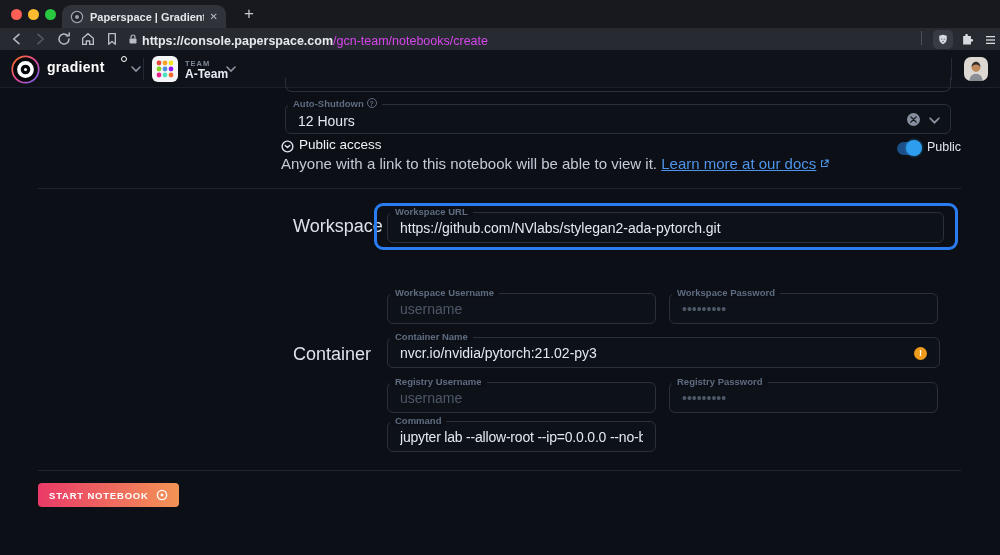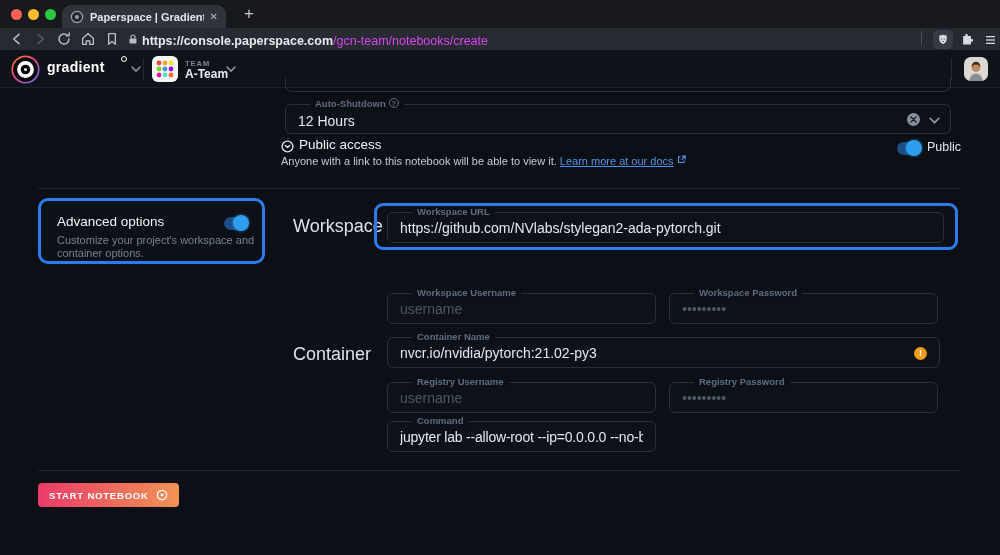--- a/index.html
+++ b/index.html
@@ -29,21 +29,21 @@
   .appheader{ position:absolute; left:0; top:50px; width:1000px; height:38px; background:#0f1319;
               border-bottom:1px solid #1a202b; }
   .wordmark{ position:absolute; left:47px; top:59px; font-size:14px; font-weight:bold; color:#fff; letter-spacing:.3px; }
   .sup-ring{ position:absolute; left:121px; top:56px; width:6px; height:6px; border:1.6px solid #fff; border-radius:50%; }
   .vdiv{ position:absolute; width:1px; background:#242b37; }
   .team-label{ position:absolute; left:185px; top:59px; font-size:7.5px; font-weight:bold; letter-spacing:1px; color:#7e8899; }
   .team-name{ position:absolute; left:185px; top:67px; font-size:12px; font-weight:bold; color:#e6ebf2; }
 
   
   .field{ position:absolute; border:1px solid #2a303b; border-radius:6px; background:#0d1118; }
-  .flabel{ position:absolute; top:-7px; left:24px; background:#0c0f15; padding:0 5px; font-size:9.5px;
+  .flabel{ position:absolute; top:-7px; left:2px; background:#0c0f15; padding:0 5px; font-size:9.5px;
            font-weight:bold; color:#5f6d82; white-space:nowrap; display:flex; gap:3px; }
   .field input, .field .selval{ position:absolute; inset:0; width:100%; height:100%; background:transparent;
            border:none; outline:none; color:#e4e9f0; font-size:14px; padding:0 12px;
            font-family:"Liberation Sans", sans-serif; }
   .field .selval{ display:flex; align-items:center; padding-top:4px; }
   .field input::placeholder{ color:#4d5866; opacity:1; }
   .help-dot{ width:10px; height:10px; border:1px solid #5f6d82; border-radius:50%; font-size:7px;
              color:#5f6d82; display:inline-flex; align-items:center; justify-content:center; font-weight:bold; }
   .clear-ic{ position:absolute; right:30px; top:8px; width:13px; height:13px; border-radius:50%; background:#87909f;
              display:flex; align-items:center; justify-content:center; }
@@ -56,21 +56,21 @@
   .toggle .knob{ position:absolute; right:-1px; top:-2px; width:16px; height:16px; border-radius:50%;
                  background:var(--toggle_on); box-shadow:0 0 3px rgba(47,157,237,.7); }
 
   .highlight{ position:absolute; border:3px solid var(--accent_blue); border-radius:9px; z-index:5; pointer-events:none; }
   .advcard{ position:absolute; left:38px; top:198px; width:227px; height:66px; border:3px solid var(--accent_blue);
             border-radius:10px; background:#0c1017; z-index:4; }
   .adv-title{ position:absolute; left:16px; top:13px; font-size:13.5px; color:#f2f5f8; }
   .adv-desc{ position:absolute; left:16px; top:33px; width:200px; font-size:11px; line-height:13px; color:#778293; }
 
   .pub-title{ position:absolute; left:299px; top:137px; font-size:13.5px; color:#eef2f6; }
-  .pub-desc{ position:absolute; left:281px; top:155px; font-size:11px; color:#c3cbd6; }
+  .pub-desc{ position:absolute; left:281px; top:155px; font-size:15px; color:#c3cbd6; }
   .pub-desc a{ color:var(--link); text-decoration:underline; cursor:pointer; }
   .pub-toggle-label{ position:absolute; left:927px; top:140px; font-size:12.5px; color:#dfe5ec; }
 
   .startbtn{ position:absolute; left:38px; top:483px; height:24px; padding:0 11px; border:none; border-radius:4px;
              background:linear-gradient(90deg, var(--button_gradient_start), var(--button_gradient_end));
              color:#fff; font-size:9.5px; font-weight:bold; letter-spacing:.8px;
              font-family:"Liberation Sans", sans-serif; display:flex; align-items:center; gap:7px; cursor:pointer; }
 </style>
 </head>
 <body>
@@ -210,27 +210,20 @@
       <path d="M6.5 1.5H11V6M11 1.5L5.8 6.7" fill="none" stroke="#4e94e8" stroke-width="1.4"></path>
     </svg>
   </div>
   <div class="toggle" style="position:absolute; left:897px; top:142px;">
     <div class="knob"></div>
   </div>
   <div class="pub-toggle-label">Public</div>
 
   <div class="divider" style="top:188px;"></div>
 
-  <div class="advcard">
-    <div class="adv-title">Advanced options</div>
-    <div class="toggle" style="position:absolute; right:14px; top:16px;">
-      <div class="knob"></div>
-    </div>
-    <div class="adv-desc">Customize your project's workspace and container options.</div>
-  </div>
 
   <div class="sect-label" style="left:293px; top:216px;">Workspace</div>
 
   <div class="highlight" style="left:374px; top:203px; width:584px; height:47px;"></div>
   <div class="field" style="left:387px; top:212px; width:557px; height:31px;">
     <span class="flabel">Workspace URL</span>
     <input spellcheck="false" value="https://github.com/NVlabs/stylegan2-ada-pytorch.git" style="">
   </div>
 
 

